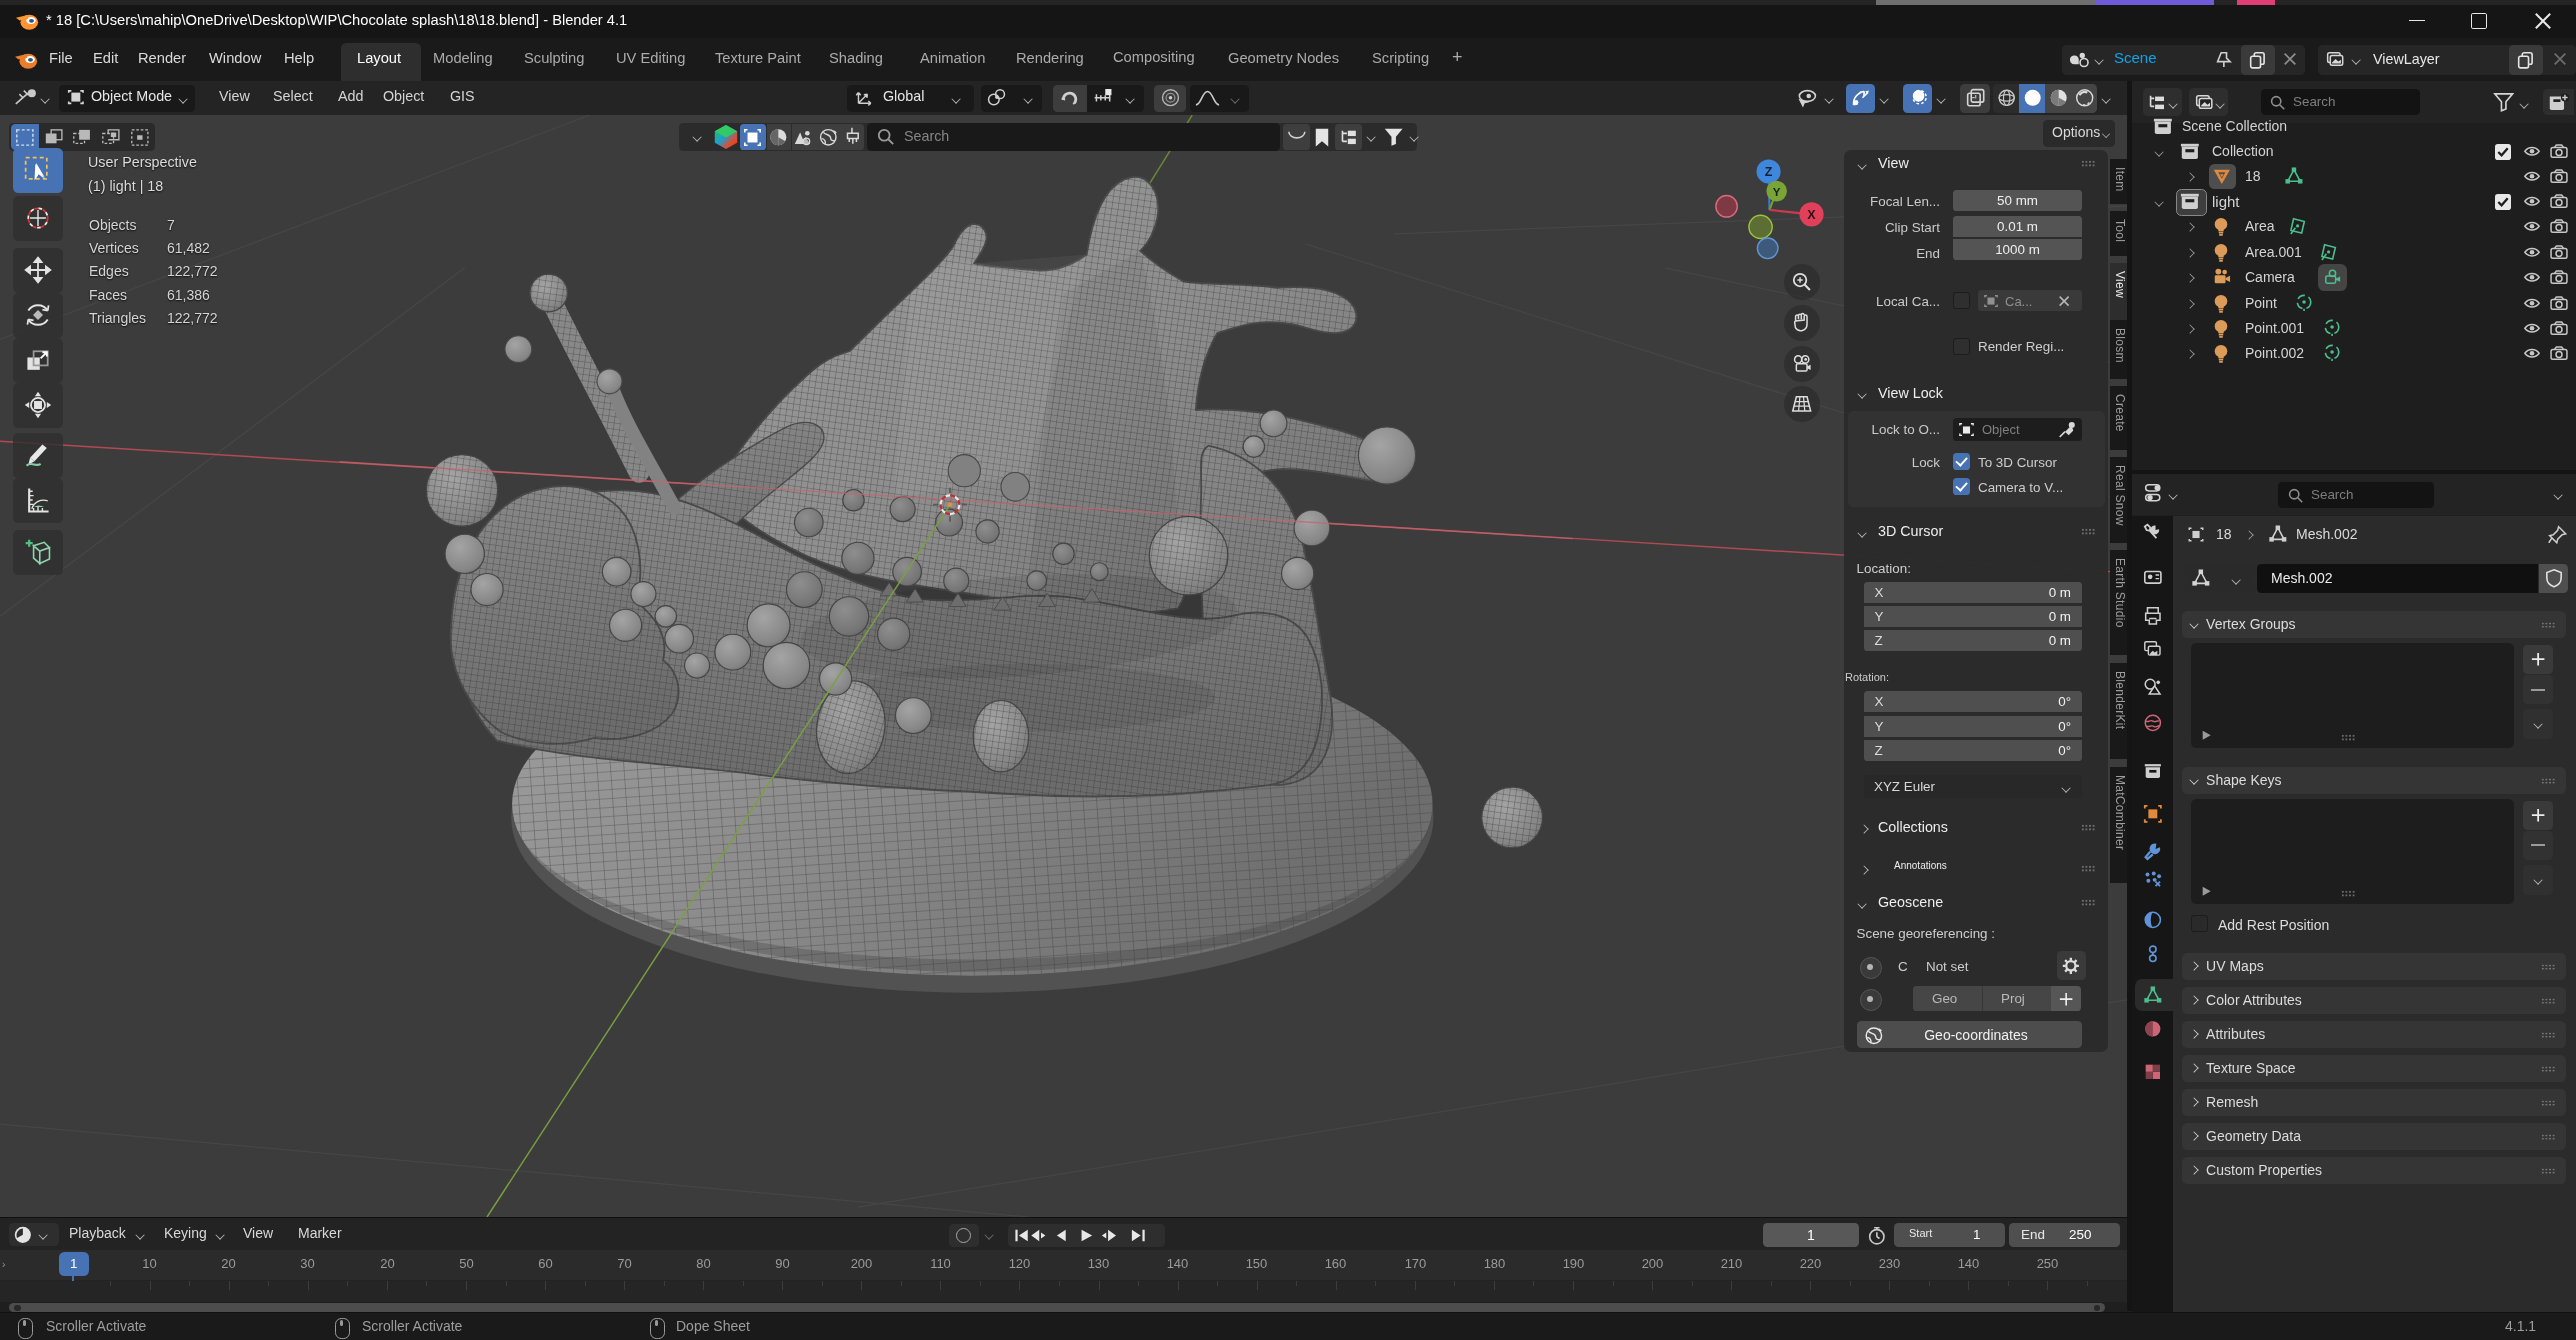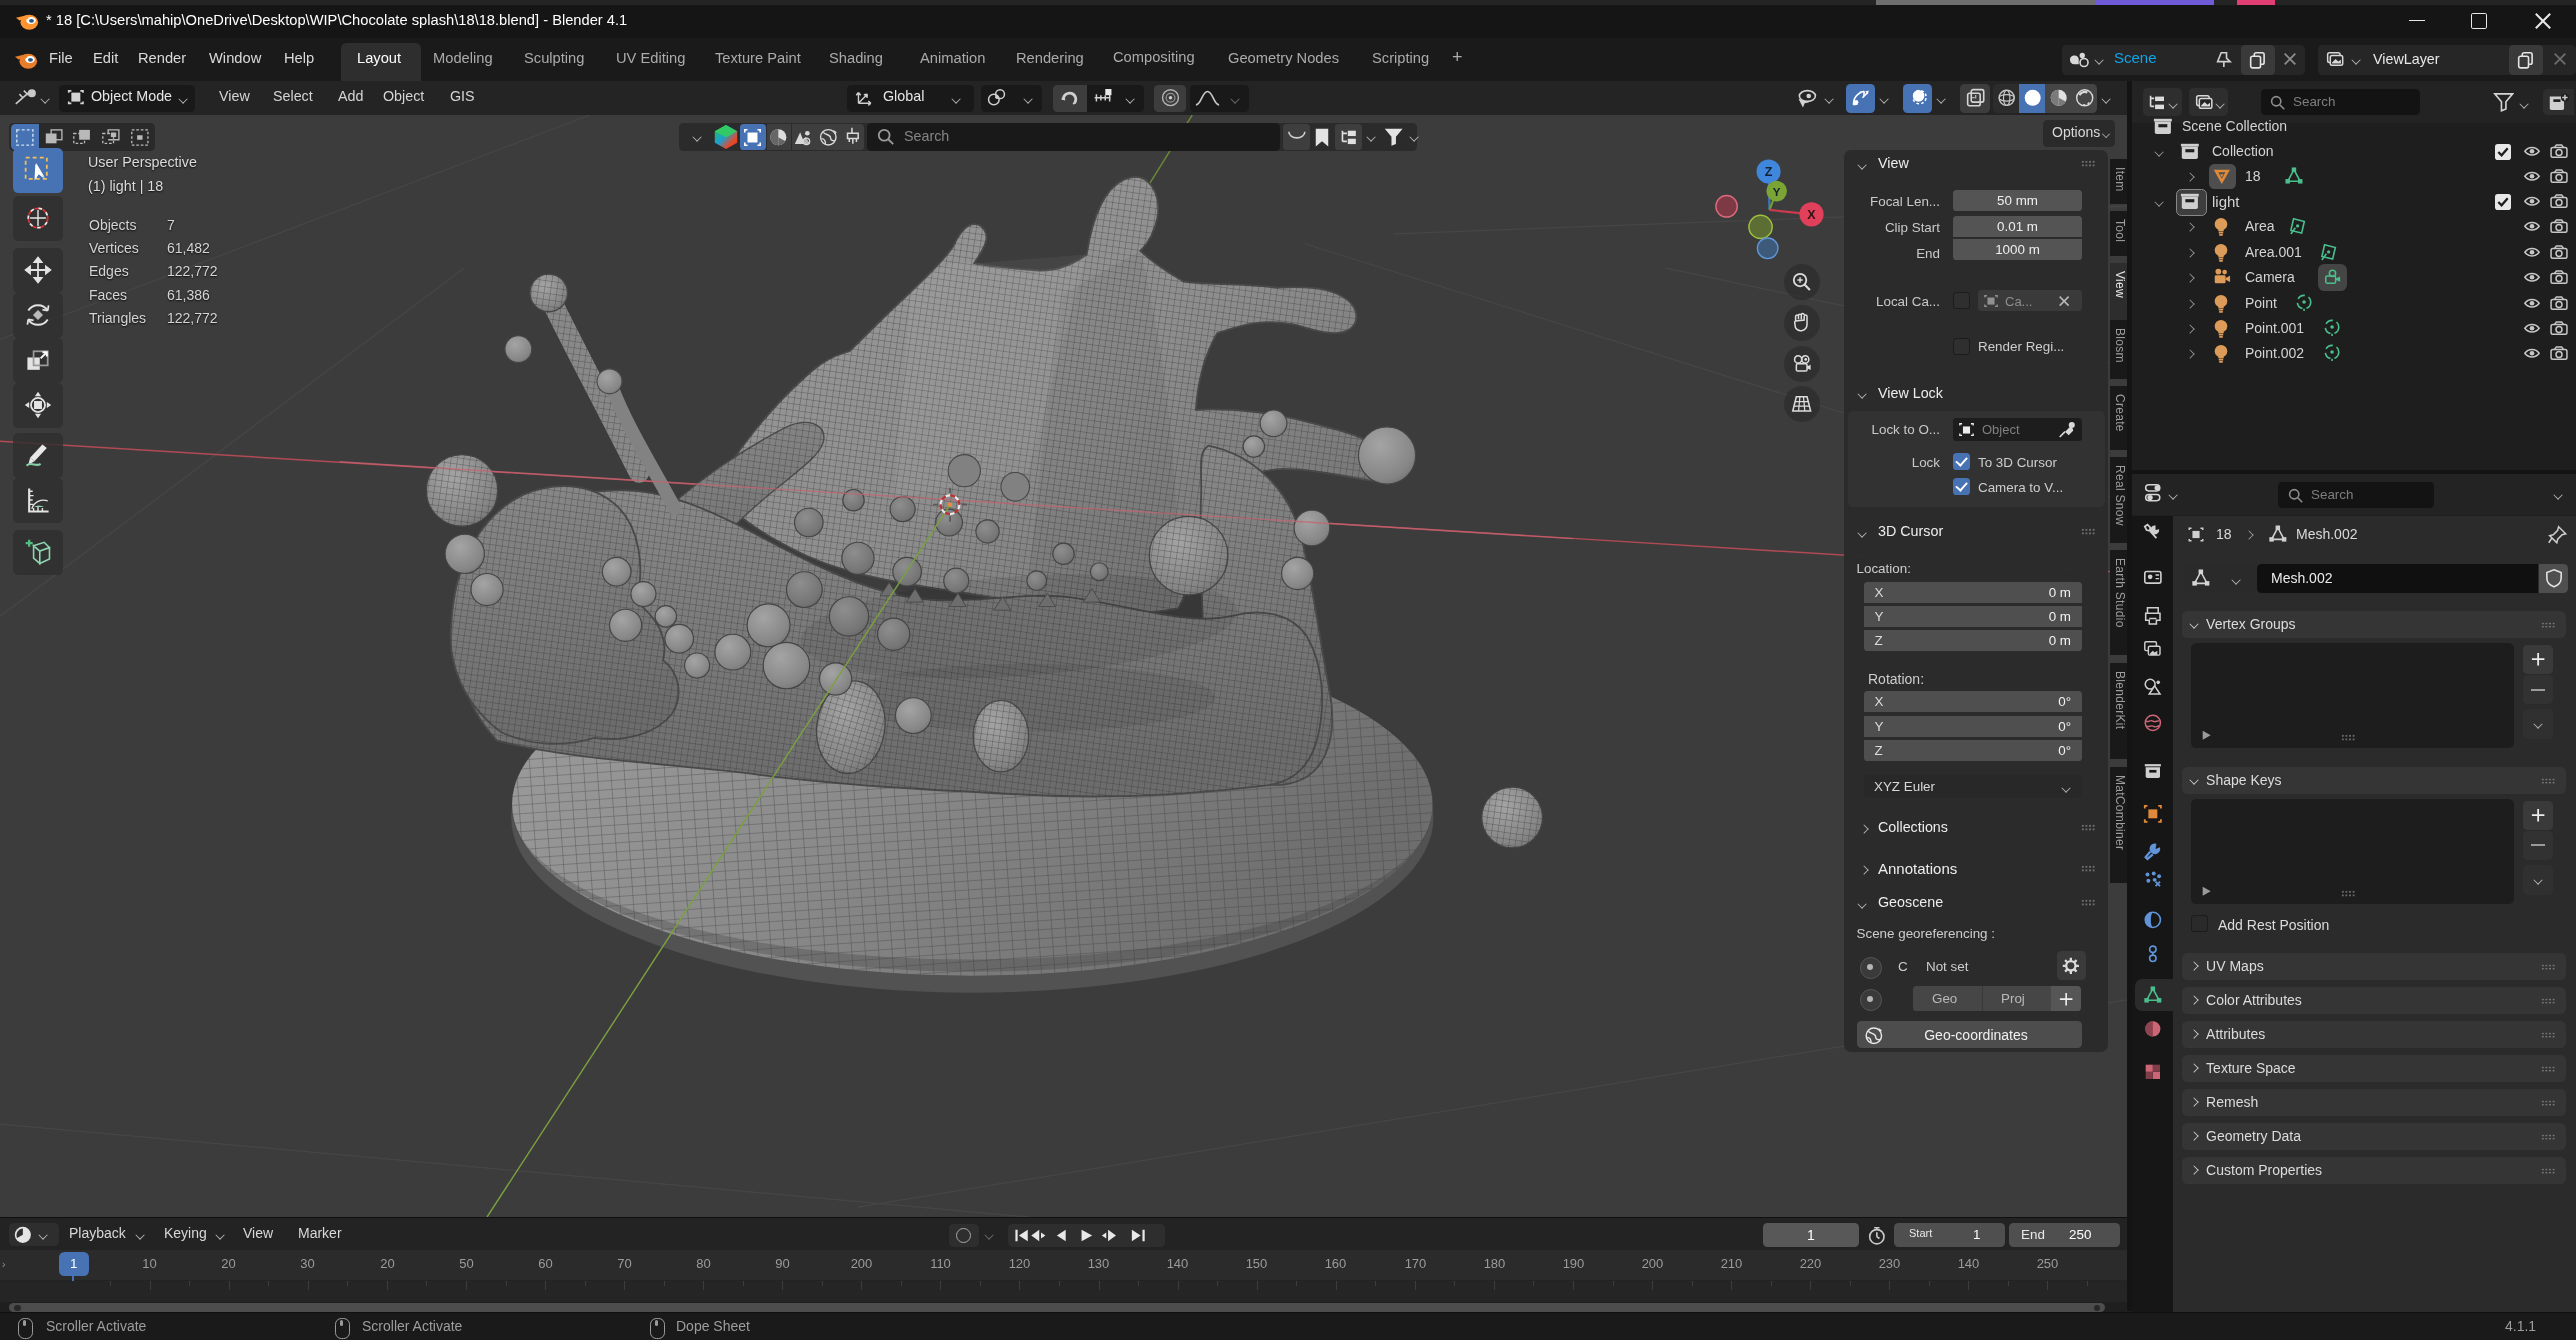--- a/index.html
+++ b/index.html
@@ -613,41 +613,41 @@
       <span class="fldv">0 m</span>
     </div>
   <div class="fld" style="left:19.7px;top:456px;width:218px;height:21.4px;background:#4f4f4f;border-radius:0">
       <span class="fldl">Y</span>
       <span class="fldv">0 m</span>
     </div>
   <div class="fld" style="left:19.7px;top:480px;width:218px;height:21.4px;background:#4f4f4f;border-radius:0 0 3.6px 3.6px">
       <span class="fldl">Z</span>
       <span class="fldv">0 m</span>
     </div>
-  <div class="txt" style="left:24px;top:521px;font-size:14px;color:#cdcdcd">Rotation:</div>
+  <div class="txt" style="left:1px;top:521px;font-size:11px;color:#cdcdcd">Rotation:</div>
   <div class="fld" style="left:19.7px;top:541px;width:218px;height:21.4px;background:#4f4f4f;border-radius:3.6px 3.6px 0 0">
       <span class="fldl">X</span>
       <span class="fldv">0°</span>
     </div>
   <div class="fld" style="left:19.7px;top:566px;width:218px;height:21.4px;background:#4f4f4f;border-radius:0">
       <span class="fldl">Y</span>
       <span class="fldv">0°</span>
     </div>
   <div class="fld" style="left:19.7px;top:590px;width:218px;height:21.4px;background:#4f4f4f;border-radius:0 0 3.6px 3.6px">
       <span class="fldl">Z</span>
       <span class="fldv">0°</span>
     </div>
   <div class="abs" style="left:19.7px;top:625px;width:218px;height:23px;background:#282828;border-radius:3.6px"></div>
   <div class="txt" style="left:30px;top:629px;font-size:13.4px;color:#d8d8d8">XYZ Euler</div>
   <span class="cvd abs" style="left:218px;top:634px"></span>
   <span class="cvr abs" style="left:16px;top:675px"></span>
   <div class="txt" style="left:34px;top:669px;font-size:14.3px;color:#ededed">Collections</div>
   <div class="grip" style="right:12.5px;top:674px"></div>
   <span class="cvr abs" style="left:16px;top:716px"></span>
-  <div class="txt" style="left:34px;top:710px;font-size:15px;color:#ededed">Annotations</div>
+  <div class="txt" style="left:50px;top:710px;font-size:10px;color:#ededed">Annotations</div>
   <div class="grip" style="right:12.5px;top:715px"></div>
   <span class="cvd abs" style="left:14.3px;top:750px"></span>
   <div class="txt" style="left:34px;top:744px;font-size:14.3px;color:#ededed">Geoscene</div>
   <div class="grip" style="right:12.5px;top:749px"></div>
   <div class="txt" style="left:12.5px;top:776px;font-size:13.4px;color:#cdcdcd">Scene georeferencing :</div>
   <div class="abs" style="left:16px;top:807px;width:19.7px;height:19.7px;border-radius:50%;background:#3a3a3a;border:0.9px solid #555"></div>
   <div class="abs" style="left:23px;top:814px;width:6.3px;height:6.3px;border-radius:50%;background:#b5b5b5"></div>
   <div class="txt" style="left:54px;top:809px;font-size:13.4px;color:#cdcdcd">C</div>
   <div class="txt" style="left:82px;top:809px;font-size:13.4px;color:#cdcdcd">Not set</div>
   <div class="abs" style="left:213px;top:801px;width:29px;height:29px;background:#3a3a3a;border-radius:4.5px"></div>

